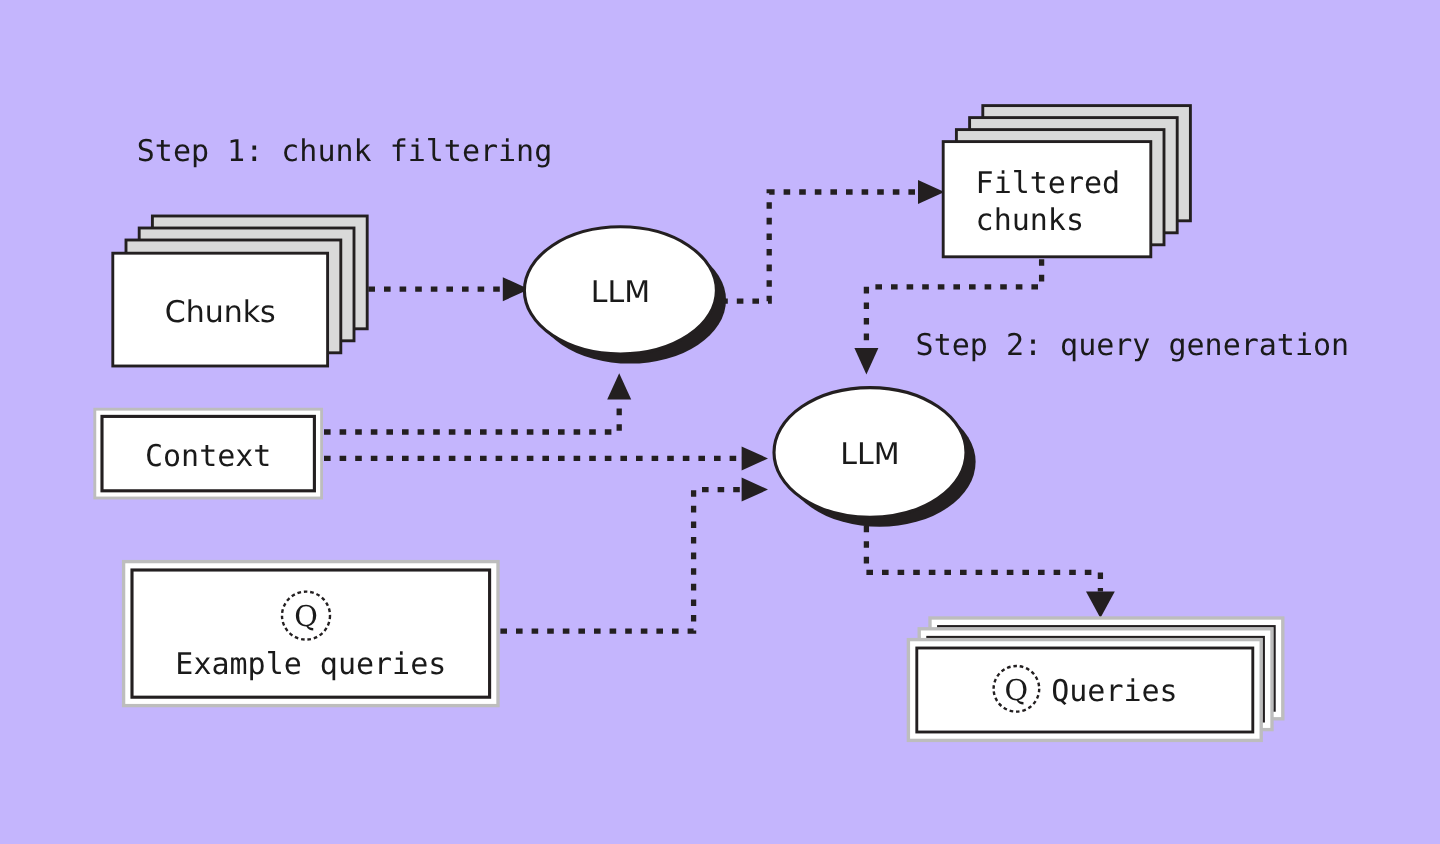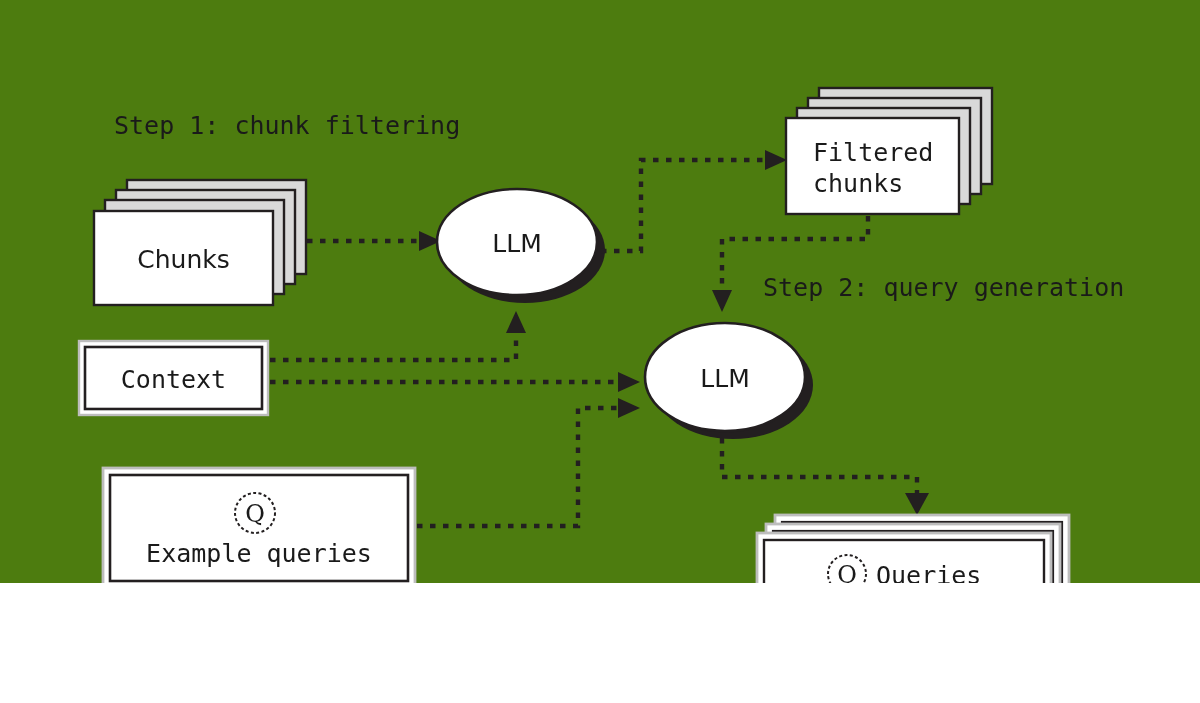--- a/index.html
+++ b/index.html
@@ -7,22 +7,22 @@
     margin: 0;
     padding: 0;
     background: #ffffff;
   }
   body {
     font-family: "DejaVu Sans Mono", monospace;
   }
   #canvas {
     position: relative;
     width: 1200px;
-    height: 583px;
-    background: #4d7c0f;
+    height: 703px;
+    background: #c4b5fd;
     overflow: hidden;
   }
   svg#diagram {
     position: absolute;
     top: 0;
     left: 0;
     width: 1200px;
     height: 703px;
   }
   .mono-label {

